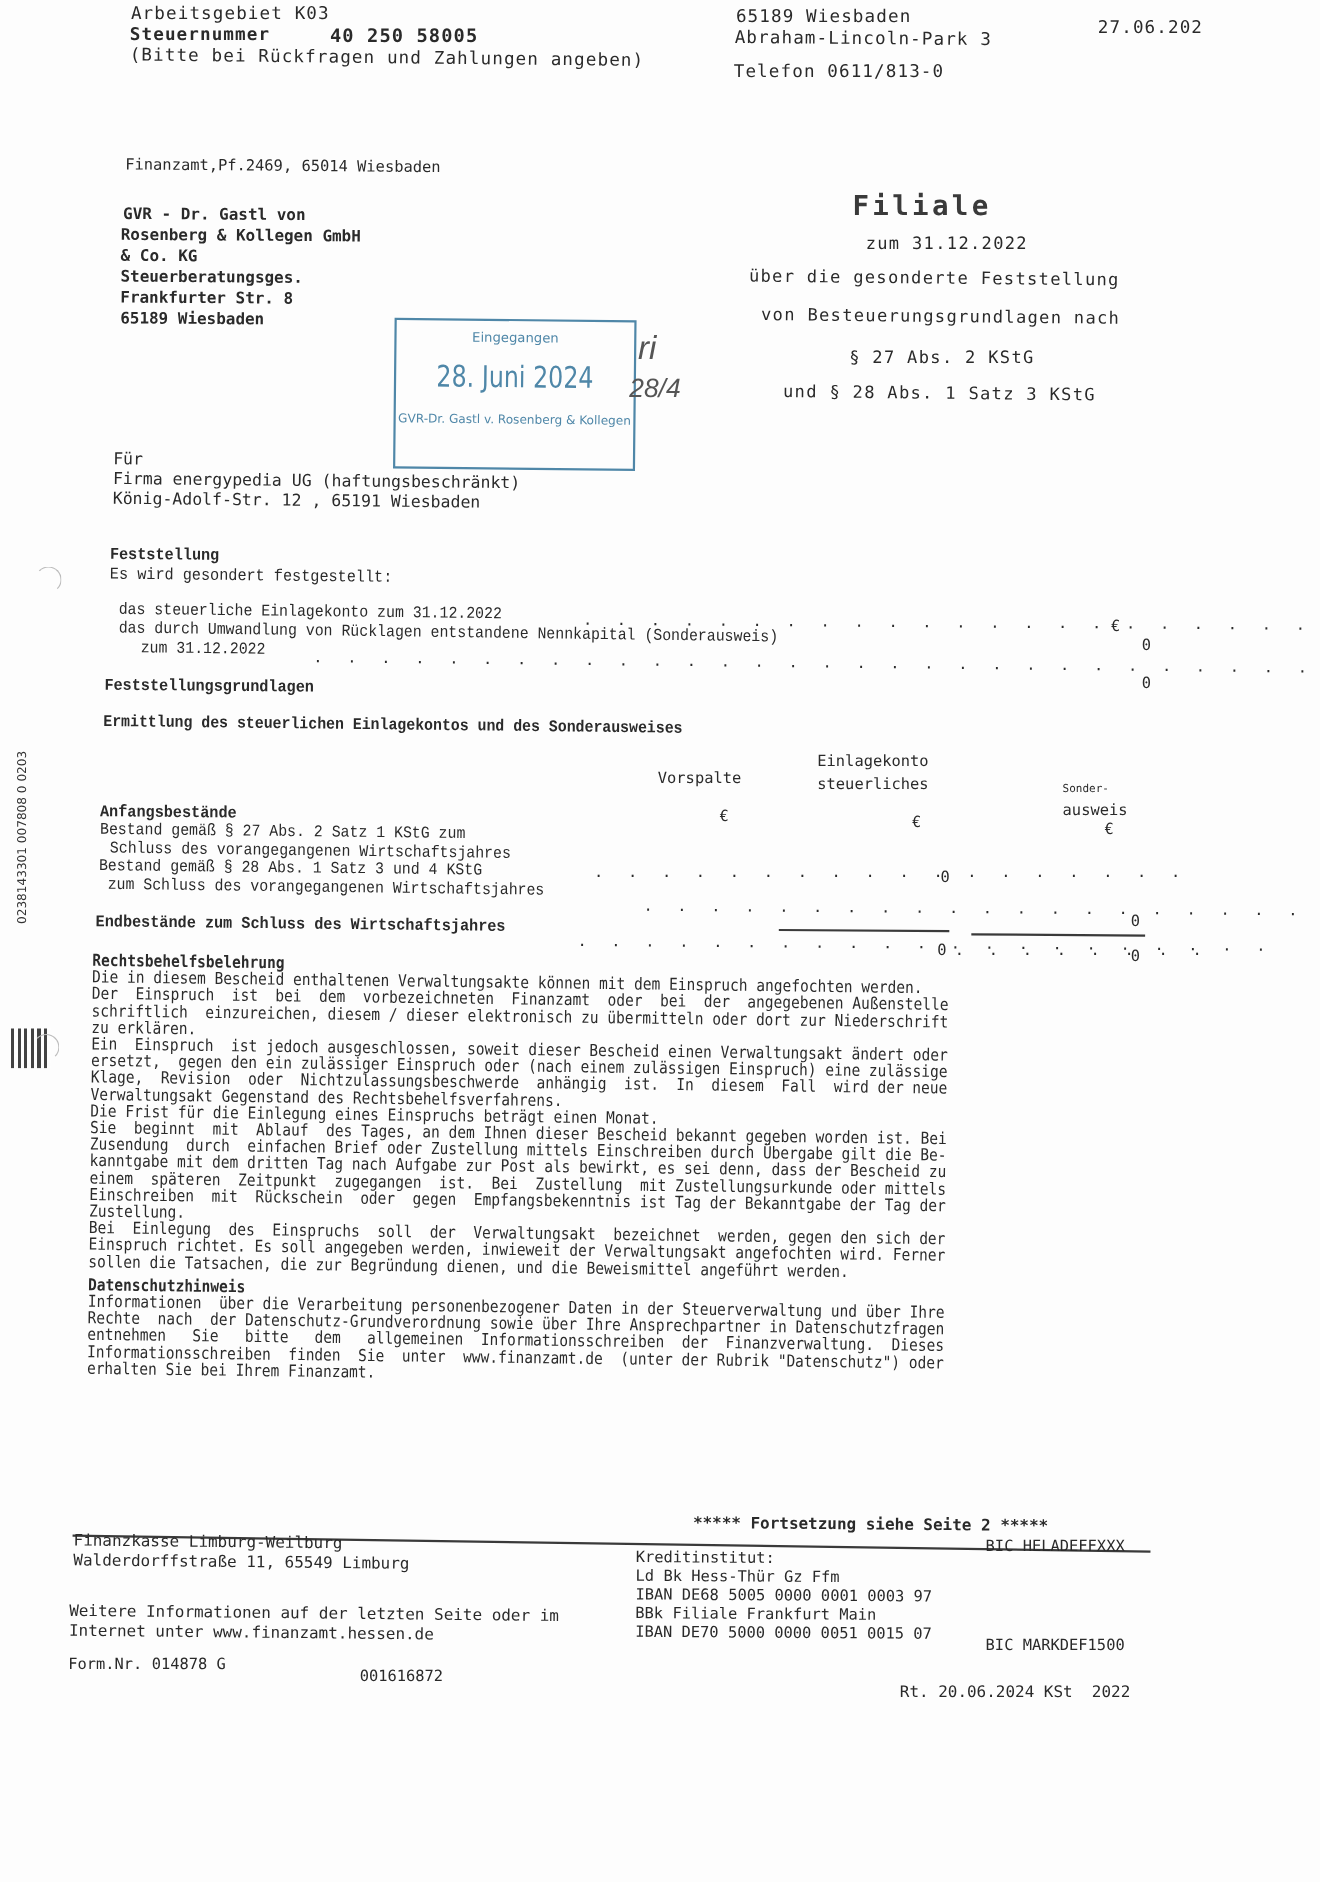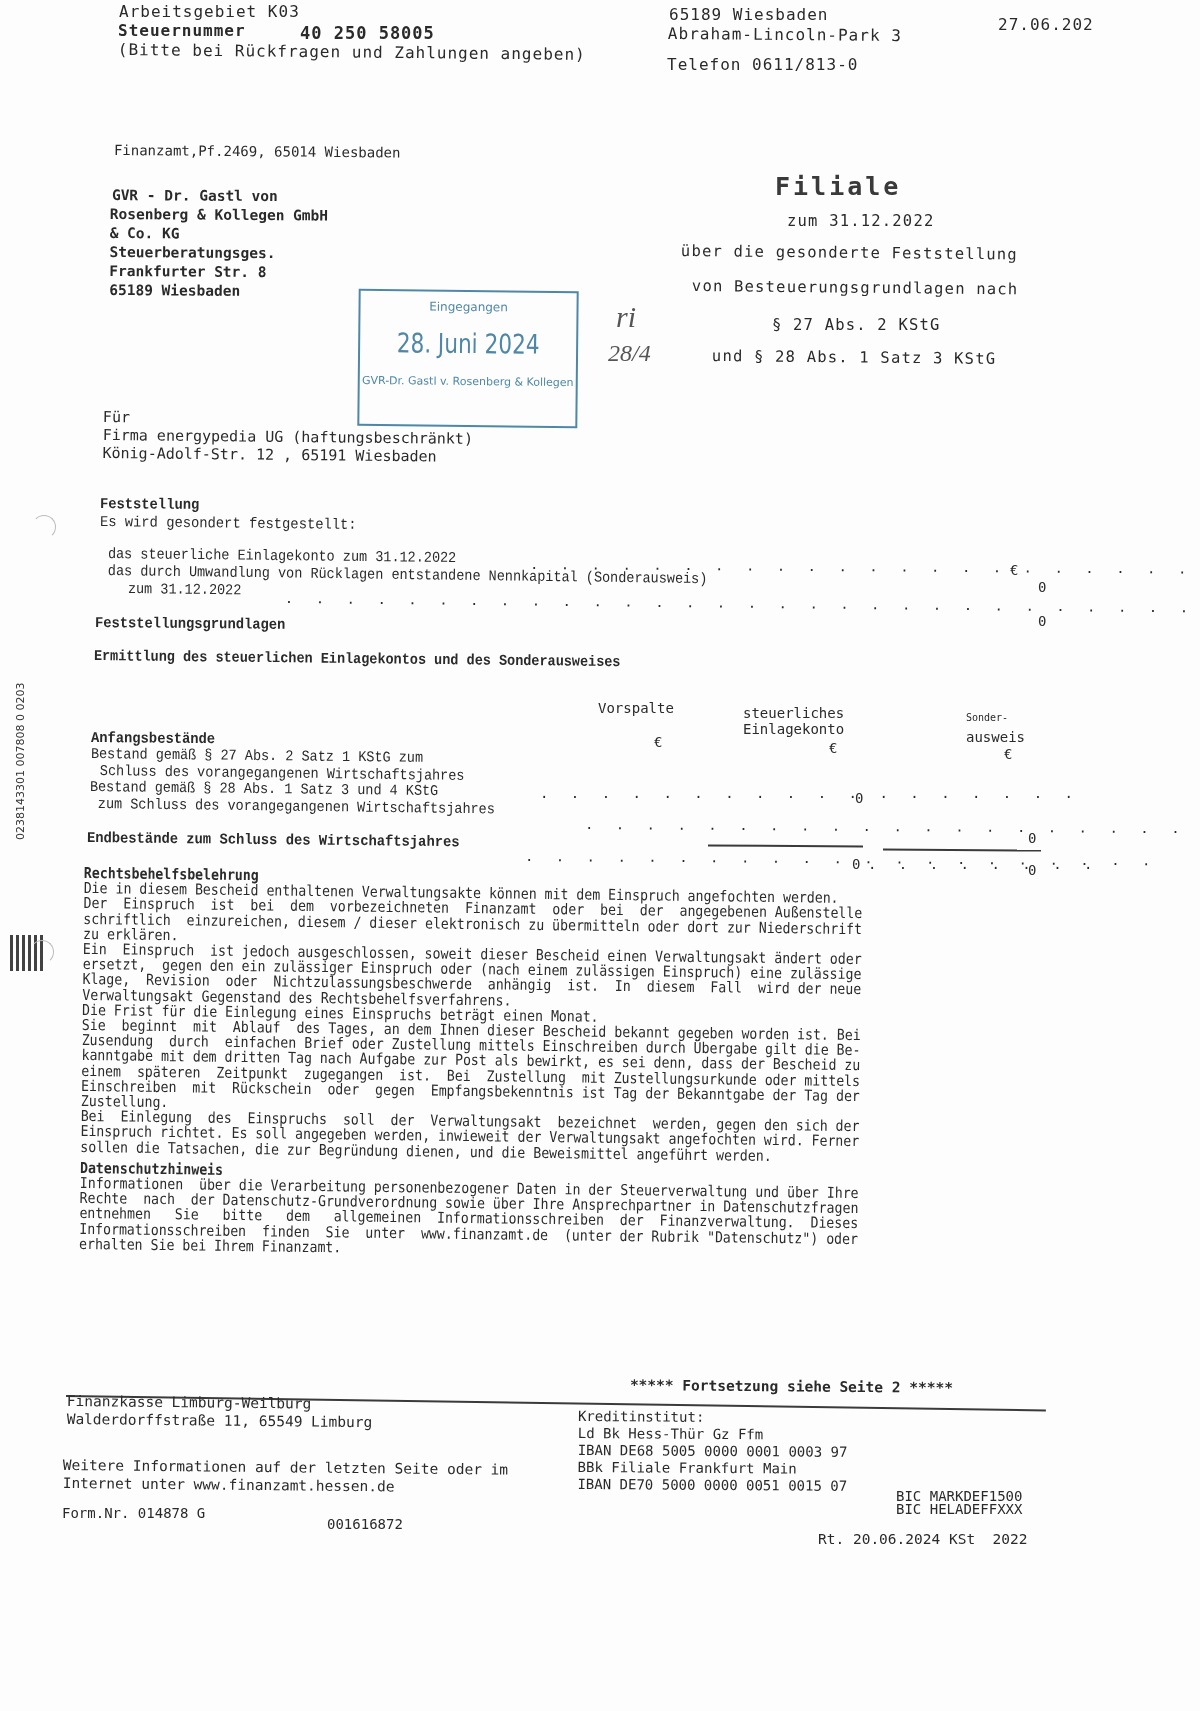--- a/index.html
+++ b/index.html
@@ -20,21 +20,21 @@
   .legal p { margin: 0; white-space: pre; }
   .line { position: absolute; background: #3a3a3a; }
   .stamp {
     position: absolute; left: 358px; top: 290px; width: 216px; height: 133px;
     border: 2px solid #4f87a8; color: #4f87a8; font-family: "DejaVu Sans", sans-serif; text-align: center;
     transform: rotate(0.6deg);
   }
   .stamp .s1 { font-size: 12px; margin-top: 8px; }
   .stamp .s2 { font-size: 27px; margin-top: 14px; letter-spacing: 0px; transform: scaleX(0.8); }
   .stamp .s3 { font-size: 11px; margin-top: 16px; }
-  .handwr { position: absolute; font-family: Liberation Serif, serif; color: #555; font-style: italic; padding-left: 36px; }
+  .handwr { position: absolute; font-family: Liberation Sans, sans-serif; color: #555; font-style: italic; }
   .sidecode {
     position: absolute; left: 14px; top: 840px; transform: rotate(-90deg); transform-origin: left top;
     font-family: "DejaVu Sans", sans-serif; font-size: 11px; color: #333; white-space: pre;
   }
   .qr { position: absolute; left: 10px; top: 935px; width: 36px; height: 36px;
         background:
           repeating-linear-gradient(90deg, #222 0 3px, transparent 3px 6px),
           repeating-linear-gradient(0deg, #fff 0 2px, transparent 2px 5px);
         opacity: .85; }
   .holemark { position: absolute; width: 22px; height: 22px; border: 1px solid #bbb; border-radius: 50%;
@@ -105,21 +105,21 @@
   <div class="abs" style="left:1038px;top:613px;font-size:14px;">0</div>
 </div>
 
 <div>
   <div class="abs b cond" style="left:95px;top:615px;font-size:15px;transform:scaleX(0.92) rotate(0.5deg);">Feststellungsgrundlagen</div>
   <div class="abs b cond" style="left:94px;top:648px;font-size:15px;transform:scaleX(0.9) rotate(0.6deg);">Ermittlung des steuerlichen Einlagekontos und des Sonderausweises</div>
 
   <div class="abs" style="left:598px;top:700px;font-size:14px;">Vorspalte</div>
   <div class="abs" style="left:654px;top:734px;font-size:14px;">€</div>
   <div class="abs" style="left:743px;top:705px;font-size:14px;">steuerliches</div>
-  <div class="abs" style="left:743px;top:721px;font-size:14px;">Einlagekonto</div>
+  <div class="abs" style="left:743px;top:684px;font-size:14px;">Einlagekonto</div>
   <div class="abs" style="left:829px;top:740px;font-size:14px;">€</div>
   <div class="abs" style="left:966px;top:712px;font-size:10px;">Sonder-</div>
   <div class="abs" style="left:966px;top:729px;font-size:14px;">ausweis</div>
   <div class="abs" style="left:1004px;top:746px;font-size:14px;">€</div>
 
   <div class="abs b cond" style="left:91px;top:730px;font-size:15px;transform:scaleX(0.92) rotate(0.5deg);">Anfangsbestände</div>
   <div class="abs cond" style="left:91px;top:746px;font-size:15px;transform:scaleX(0.9) rotate(0.6deg);">Bestand gemäß § 27 Abs. 2 Satz 1 KStG zum</div>
   <div class="abs cond" style="left:100px;top:763px;font-size:15px;transform:scaleX(0.9) rotate(0.7deg);">Schluss des vorangegangenen Wirtschaftsjahres</div>
   <div class="abs dots" style="left:540px;top:785px;font-size:14px;">. . . . . . . . . . . . . . . . . .</div>
   <div class="abs" style="left:855px;top:790px;font-size:14px;">0</div>
@@ -185,20 +185,20 @@
 <div class="abs" style="left:62px;top:1505px;font-size:14px;">Form.Nr. 014878 G</div>
 <div class="abs" style="left:327px;top:1516px;font-size:14px;">001616872</div>
 
 <div style="position:absolute;left:578px;top:1408px;transform:rotate(0.4deg);transform-origin:left top;">
   <div class="body14" style="white-space:pre;font-size:14px;line-height:17px;">Kreditinstitut:</div>
   <div class="body14" style="white-space:pre;font-size:14px;line-height:17px;">Ld Bk Hess-Thür Gz Ffm</div>
   <div class="body14" style="white-space:pre;font-size:14px;line-height:17px;">IBAN DE68 5005 0000 0001 0003 97</div>
   <div class="body14" style="white-space:pre;font-size:14px;line-height:17px;">BBk Filiale Frankfurt Main</div>
   <div class="body14" style="white-space:pre;font-size:14px;line-height:17px;">IBAN DE70 5000 0000 0051 0015 07</div>
 </div>
-<div class="abs" style="left:896px;top:1501px;font-size:14px;">BIC HELADEFFXXX</div>
+<div class="abs" style="left:896px;top:1398px;font-size:14px;">BIC HELADEFFXXX</div>
 <div class="abs" style="left:896px;top:1488px;font-size:14px;">BIC MARKDEF1500</div>
 <div class="abs" style="left:818px;top:1531px;font-size:14.5px;">Rt. 20.06.2024 KSt  2022</div>
 
 <div class="sidecode">0238143301 007808 0 0203</div>
 <div class="qr"></div>
 <div class="holemark" style="left:32px;top:515px;"></div>
 <div class="holemark" style="left:30px;top:940px;"></div>
 
 </body></html>

